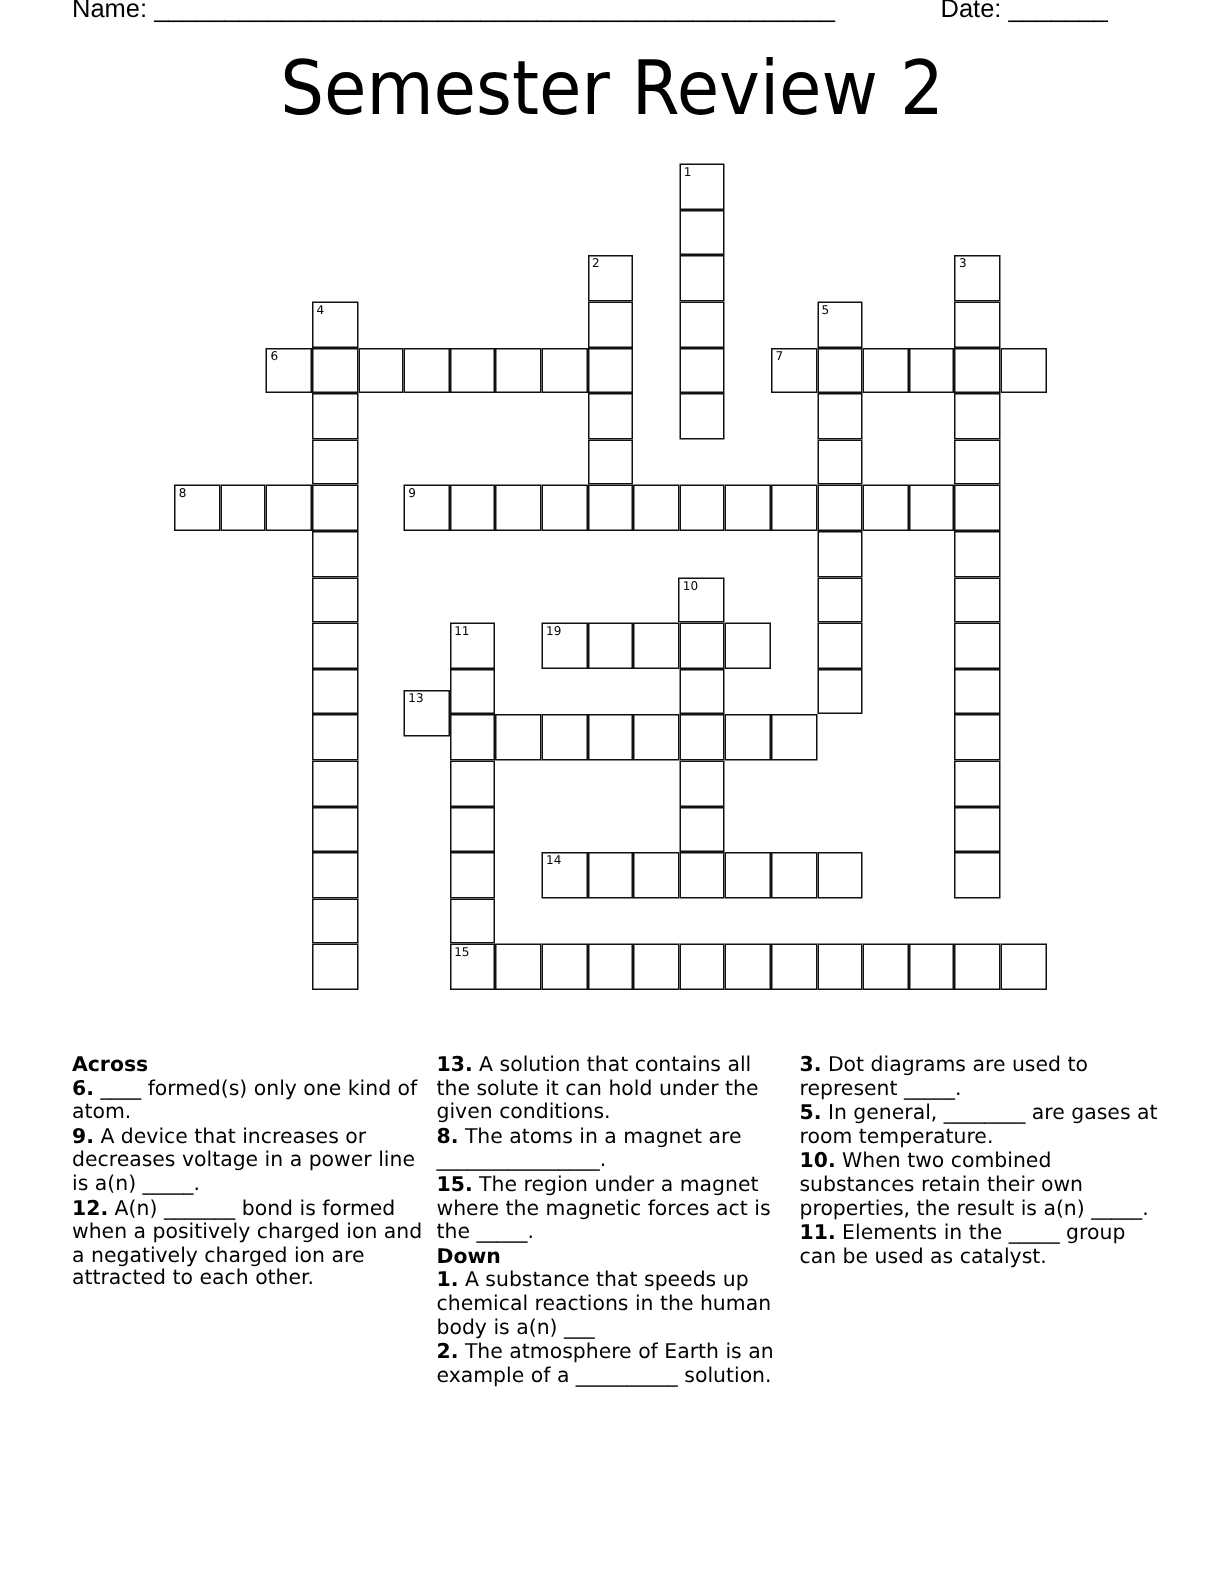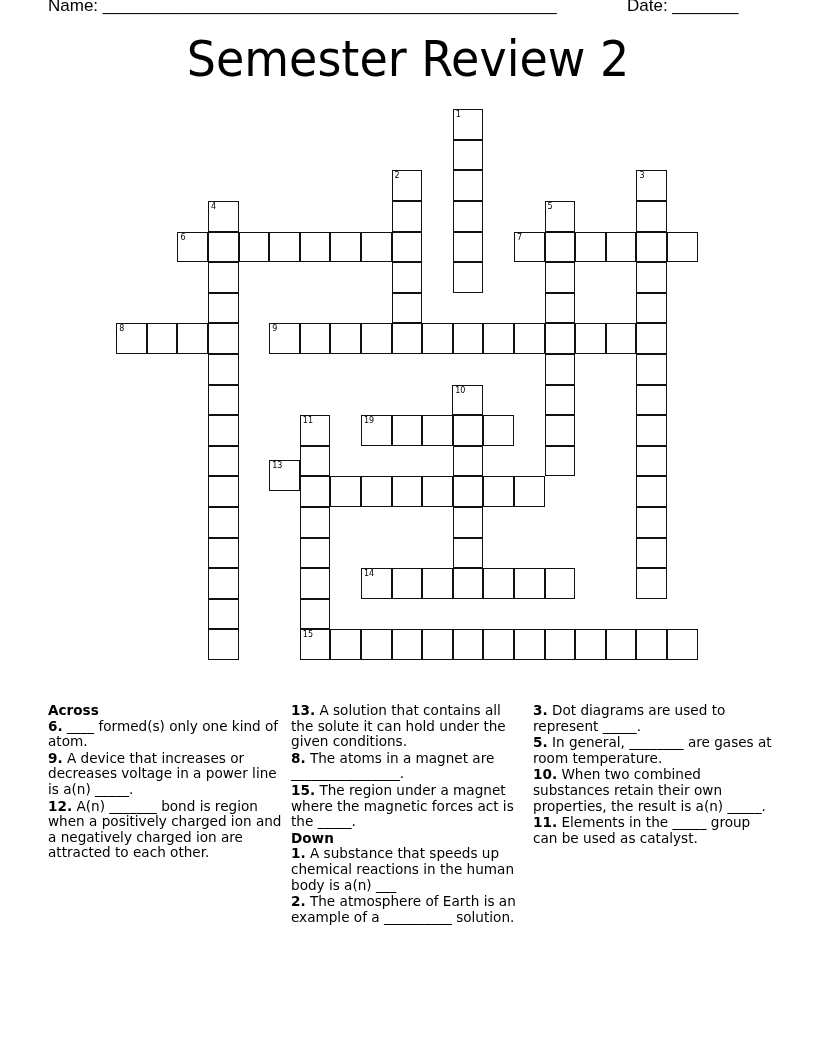--- a/index.html
+++ b/index.html
@@ -169,21 +169,21 @@
     <div class="cell" style="left: 576px; top: 630.2px;"></div>
     <div class="cell" style="left: 606.6px; top: 630.2px;"></div>
     <div class="cell" style="left: 637.2px; top: 630.2px;"></div>
     <div class="cell" style="left: 667.8px; top: 630.2px;"></div>
   </div>
 
 <div class="col" style="left:48px; width:236px;">
   <div class="h">Across</div>
   <div class="clue"><span class="n">6.</span><span> ____ formed(s) only one kind of atom.</span></div>
   <div class="clue"><span class="n">9.</span><span> A device that increases or decreases voltage in a power line is a(n) _____.</span></div>
-  <div class="clue"><span class="n">12.</span><span> A(n) _______ bond is region when a positively charged ion and a negatively charged ion are attracted to each other.</span></div>
+  <div class="clue"><span class="n">12.</span><span> A(n) _______ bond is formed when a positively charged ion and a negatively charged ion are attracted to each other.</span></div>
 </div>
 
 <div class="col" style="left:291px; width:236px;">
   <div class="clue"><span class="n">13.</span><span> A solution that contains all the solute it can hold under the given conditions.</span></div>
   <div class="clue"><span class="n">8.</span><span> The atoms in a magnet are ________________.</span></div>
   <div class="clue"><span class="n">15.</span><span> The region under a magnet where the magnetic forces act is the _____.</span></div>
   <div class="h">Down</div>
   <div class="clue"><span class="n">1.</span><span> A substance that speeds up chemical reactions in the human body is a(n) ___</span></div>
   <div class="clue"><span class="n">2.</span><span> The atmosphere of Earth is an example of a __________ solution.</span></div>
 </div>

